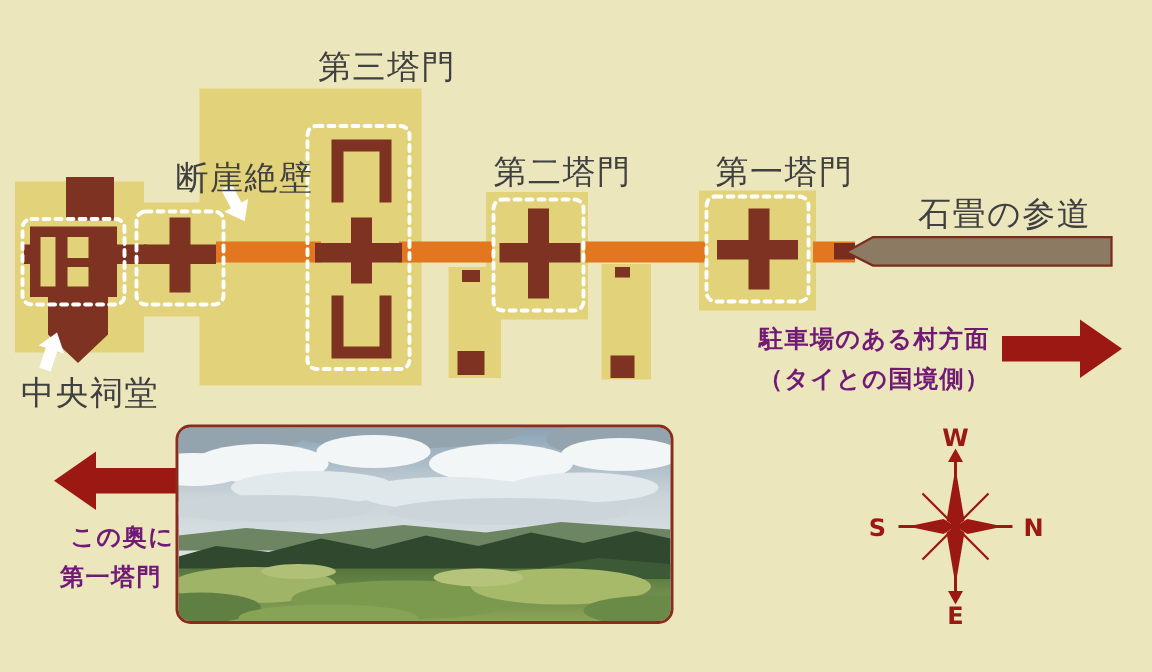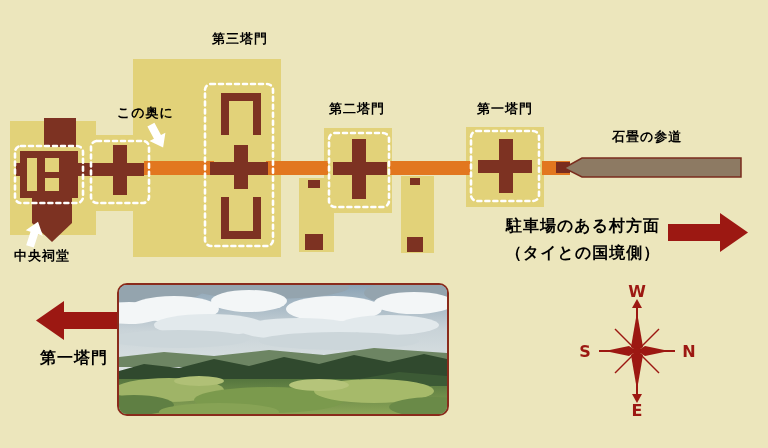--- a/index.html
+++ b/index.html
@@ -7,29 +7,29 @@
   body {
     width: 768px; height: 448px;
     background: #ece6bc;
     font-family: "DejaVu Sans", "Liberation Sans", sans-serif;
     overflow: hidden;
   }
   .stage { position: relative; width: 768px; height: 448px; background: #ece6bc; }
   svg.map { position: absolute; left: 0; top: 0; }
   .lbl {
     position: absolute;
-    color: #000000;
-    font-weight: 700;
-    font-size: 13px;
+    color: #404040;
+    font-weight: 400;
+    font-size: 22px;
     letter-spacing: 1px;
     white-space: nowrap;
   }
   .txtblock {
     position: absolute;
-    color: #000000;
+    color: #701a75;
     font-weight: 700;
     font-size: 16px;
     line-height: 27px;
     letter-spacing: 1px;
   }
   .village { left: 500px; top: 212px; width: 166px; text-align: center; }
   .cliff { left: 40px; top: 344px; }
   .cliff .line1 { padding-left: 7px; }
   .txtblock div { white-space: nowrap; }
   .photo {
@@ -153,32 +153,33 @@
       <polygon points="605,351 629,346 637,351 629,356" stroke="none"></polygon>
       <circle cx="637" cy="351" r="3.5" stroke="none"></circle>
       <text x="637" y="299" text-anchor="middle" font-size="16" font-weight="bold" stroke="none" transform="translate(0,-2)">W</text>
       <text x="689" y="357" text-anchor="middle" font-size="16" font-weight="bold" stroke="none">N</text>
       <text x="585" y="357" text-anchor="middle" font-size="16" font-weight="bold" stroke="none">S</text>
       <text x="637" y="416" text-anchor="middle" font-size="16" font-weight="bold" stroke="none">E</text>
     </g>
   </svg>
 
   <div class="lbl" style="left:212px; top:30px;">第三塔門</div>
-  <div class="lbl" style="left:117px; top:104px;">この奥に</div>
+  <div class="lbl" style="left:117px; top:104px;">断崖絶壁</div>
   <div class="lbl" style="left:477px; top:100px;">第一塔門</div>
   <div class="lbl" style="left:329px; top:100px;">第二塔門</div>
   <div class="lbl" style="left:14px; top:247px;">中央祠堂</div>
   <div class="lbl" style="left:612px; top:128px;">石畳の参道</div>
 
   <div class="txtblock village">
     <div class="line1">駐車場のある村方面</div>
     <div class="line2">（タイとの国境側）</div>
   </div>
 
   <div class="txtblock cliff">
+    <div class="line1">この奥に</div>
     <div class="line2">第一塔門</div>
   </div>
 
   <div class="photo">
     <svg width="328" height="129" viewBox="0 0 328 129">
       <defs>
         <linearGradient id="sky" x1="0" y1="0" x2="0" y2="1">
           <stop offset="0" stop-color="#8ba3b5"></stop>
           <stop offset="0.5" stop-color="#c9d3d8"></stop>
           <stop offset="1" stop-color="#dde4e4"></stop>

